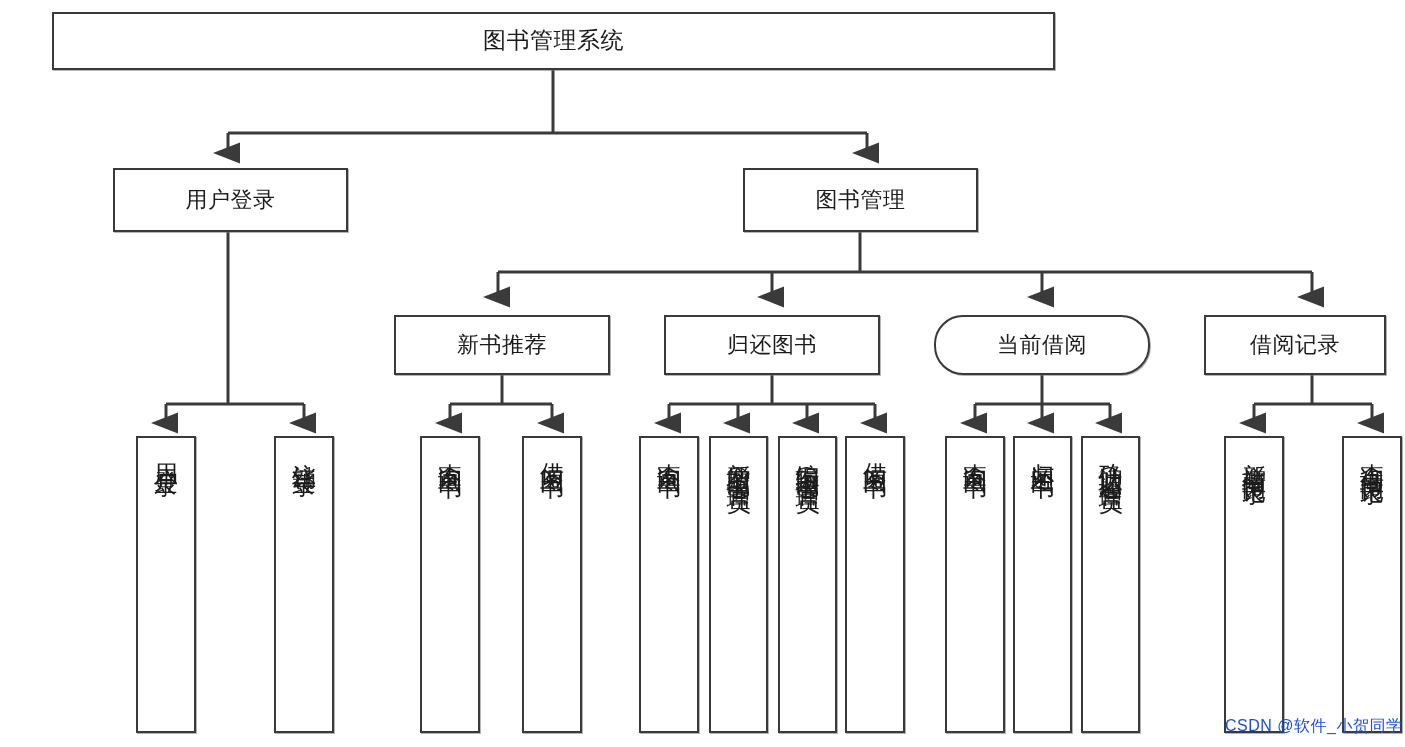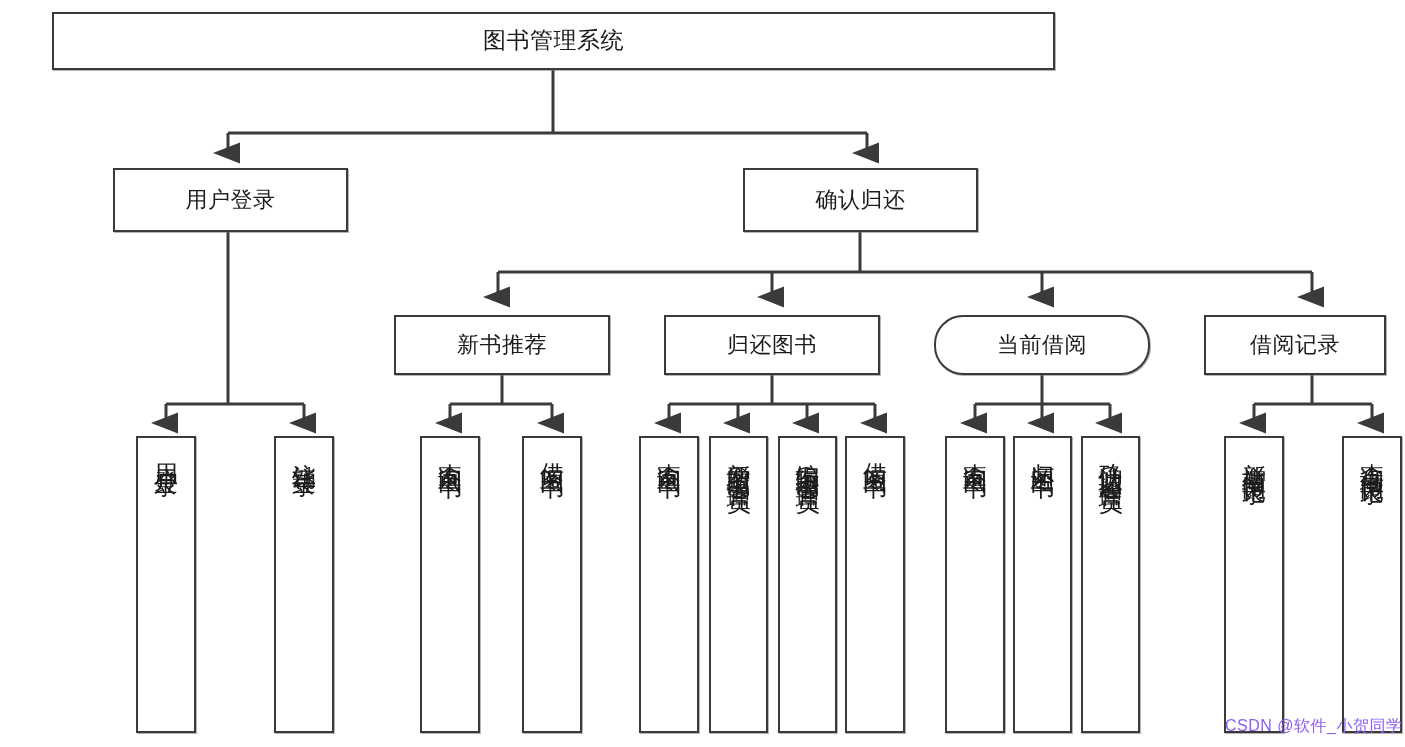--- a/index.html
+++ b/index.html
@@ -61,21 +61,21 @@
   .node.v .label {
     writing-mode: vertical-rl;
     text-orientation: upright;
     font-size: 24px;
     letter-spacing: 4px;
     line-height: 1;
   }
   .watermark {
     position: absolute;
     font-size: 16px;
-    color: #8b5cf6;
+    color: #1d4ed8;
     white-space: nowrap;
     letter-spacing: 0.5px;
     font-family: "Liberation Sans", "DejaVu Sans", sans-serif;
   }
 </style>
 </head>
 <body>
 
 <div id="canvas">
 
@@ -130,21 +130,21 @@
   </svg>
 
   <div class="node h root" style="left:20px; top:12px; width:1003px; height:58px;">
     <span class="label">图书管理系统</span>
   </div>
 
   <div class="node h" style="left:81px; top:168px; width:235px; height:64px;">
     <span class="label">用户登录</span>
   </div>
   <div class="node h" style="left:711px; top:168px; width:235px; height:64px;">
-    <span class="label">确认归还</span>
+    <span class="label">图书管理</span>
   </div>
 
   <div class="node h" style="left:362px; top:315px; width:216px; height:60px;">
     <span class="label">新书推荐</span>
   </div>
   <div class="node h" style="left:632px; top:315px; width:216px; height:60px;">
     <span class="label">归还图书</span>
   </div>
   <div class="node h" style="left:902px; top:315px; width:216px; height:60px;border-radius:29px;">
     <span class="label">当前借阅</span>

